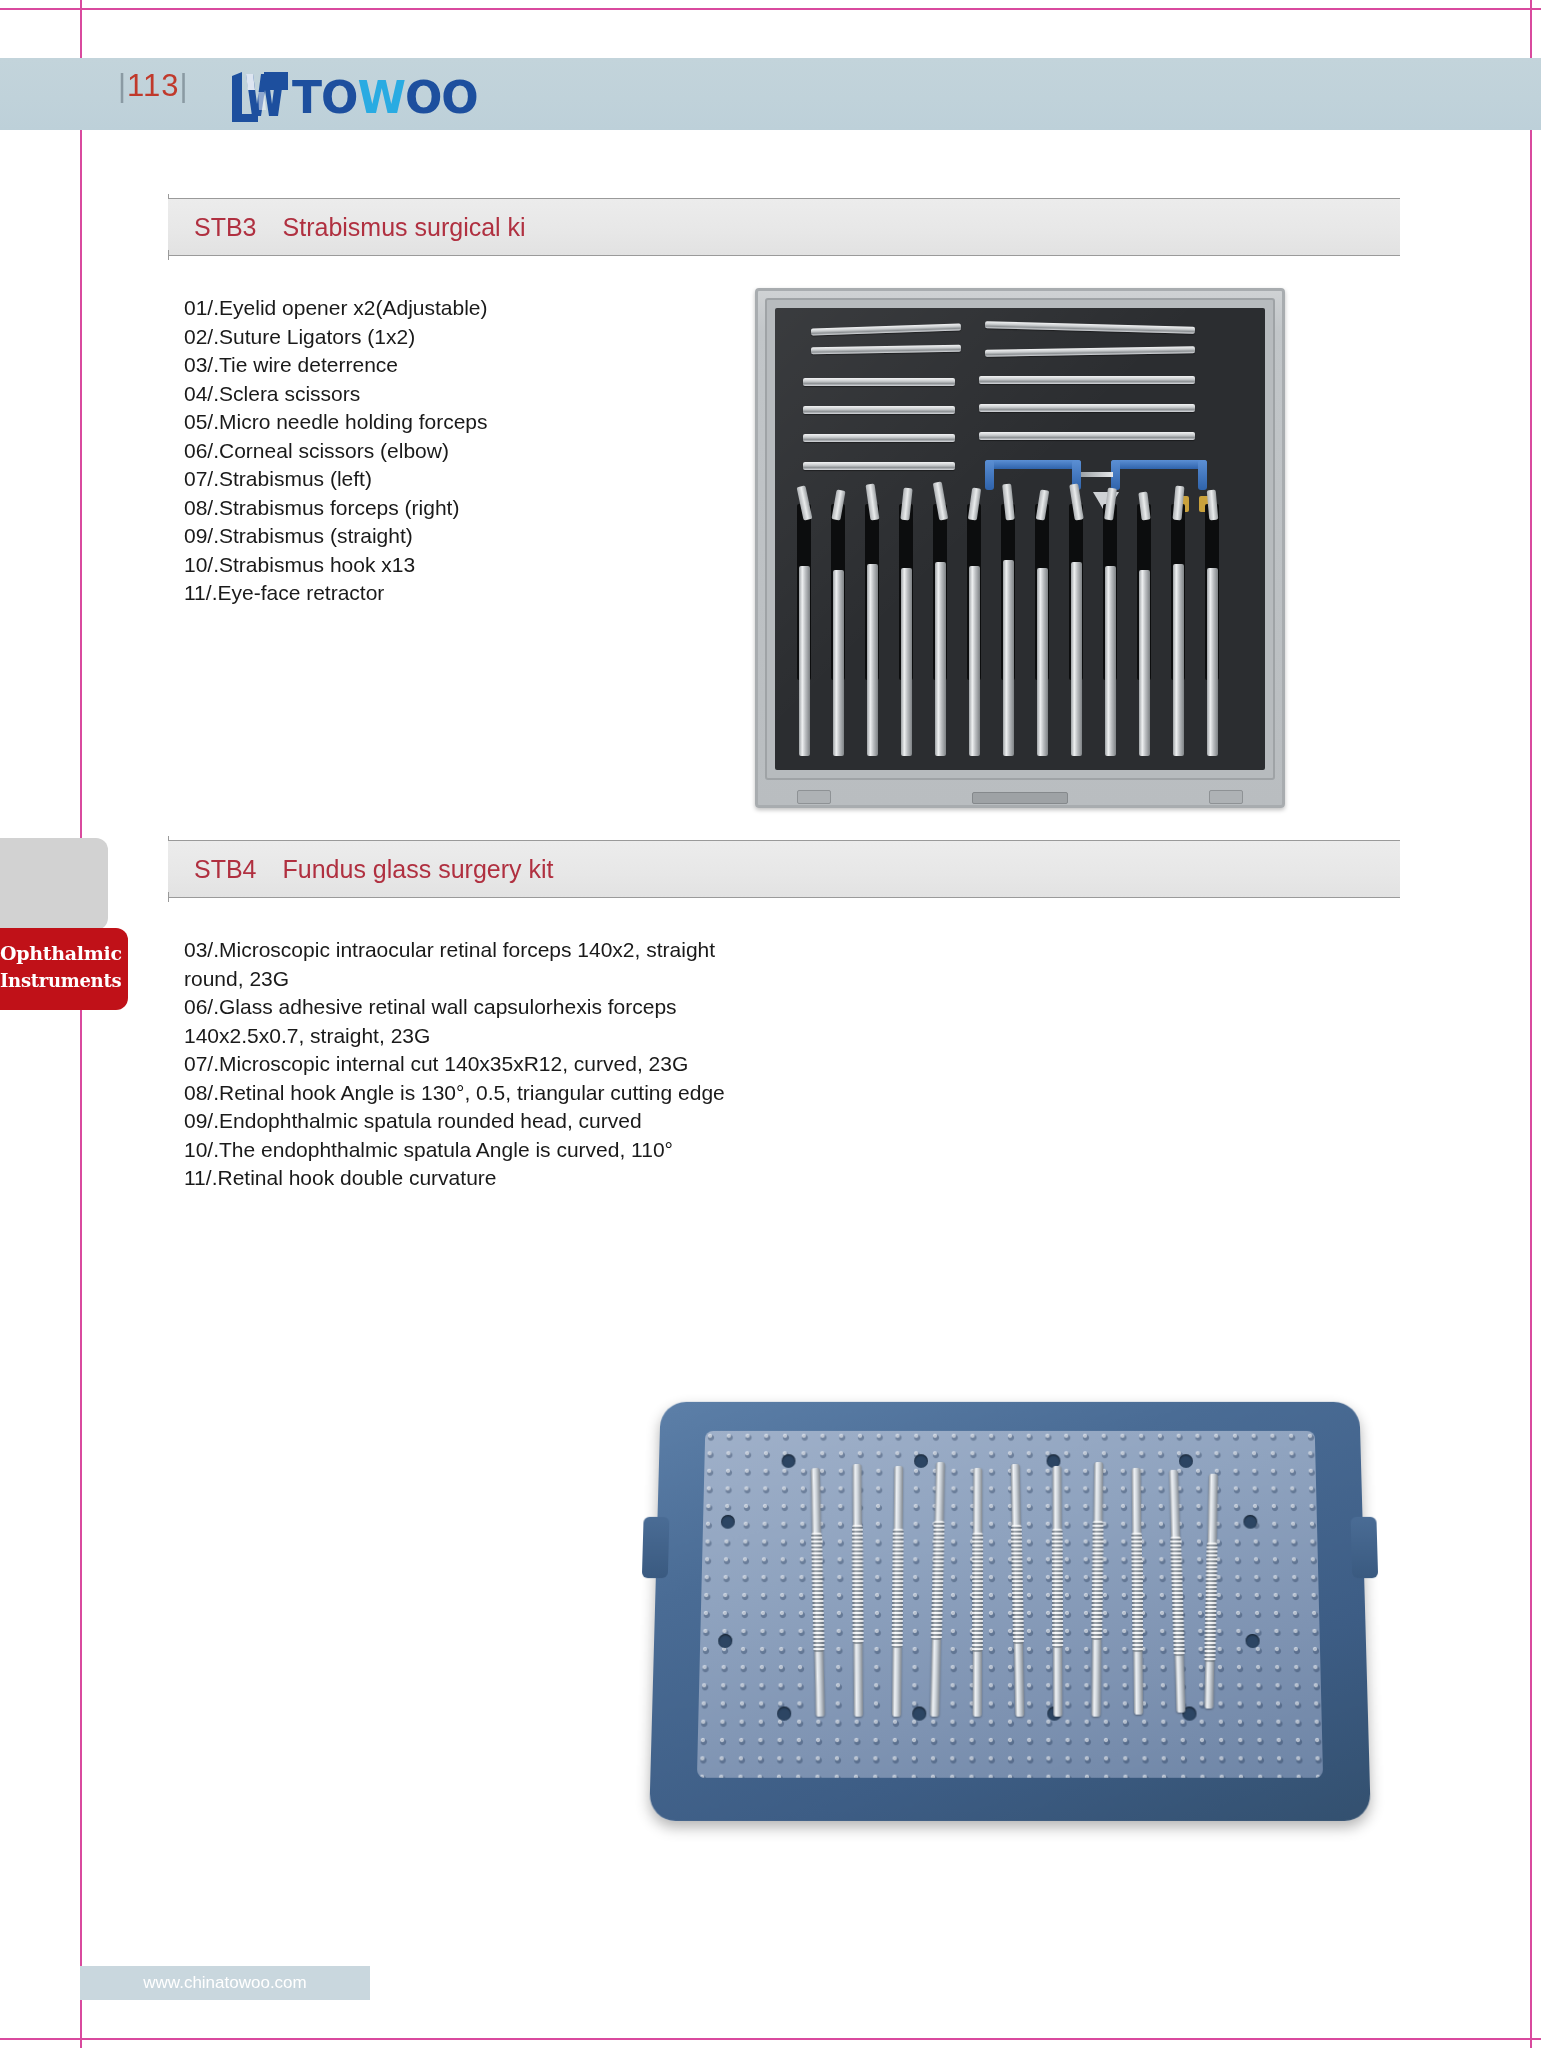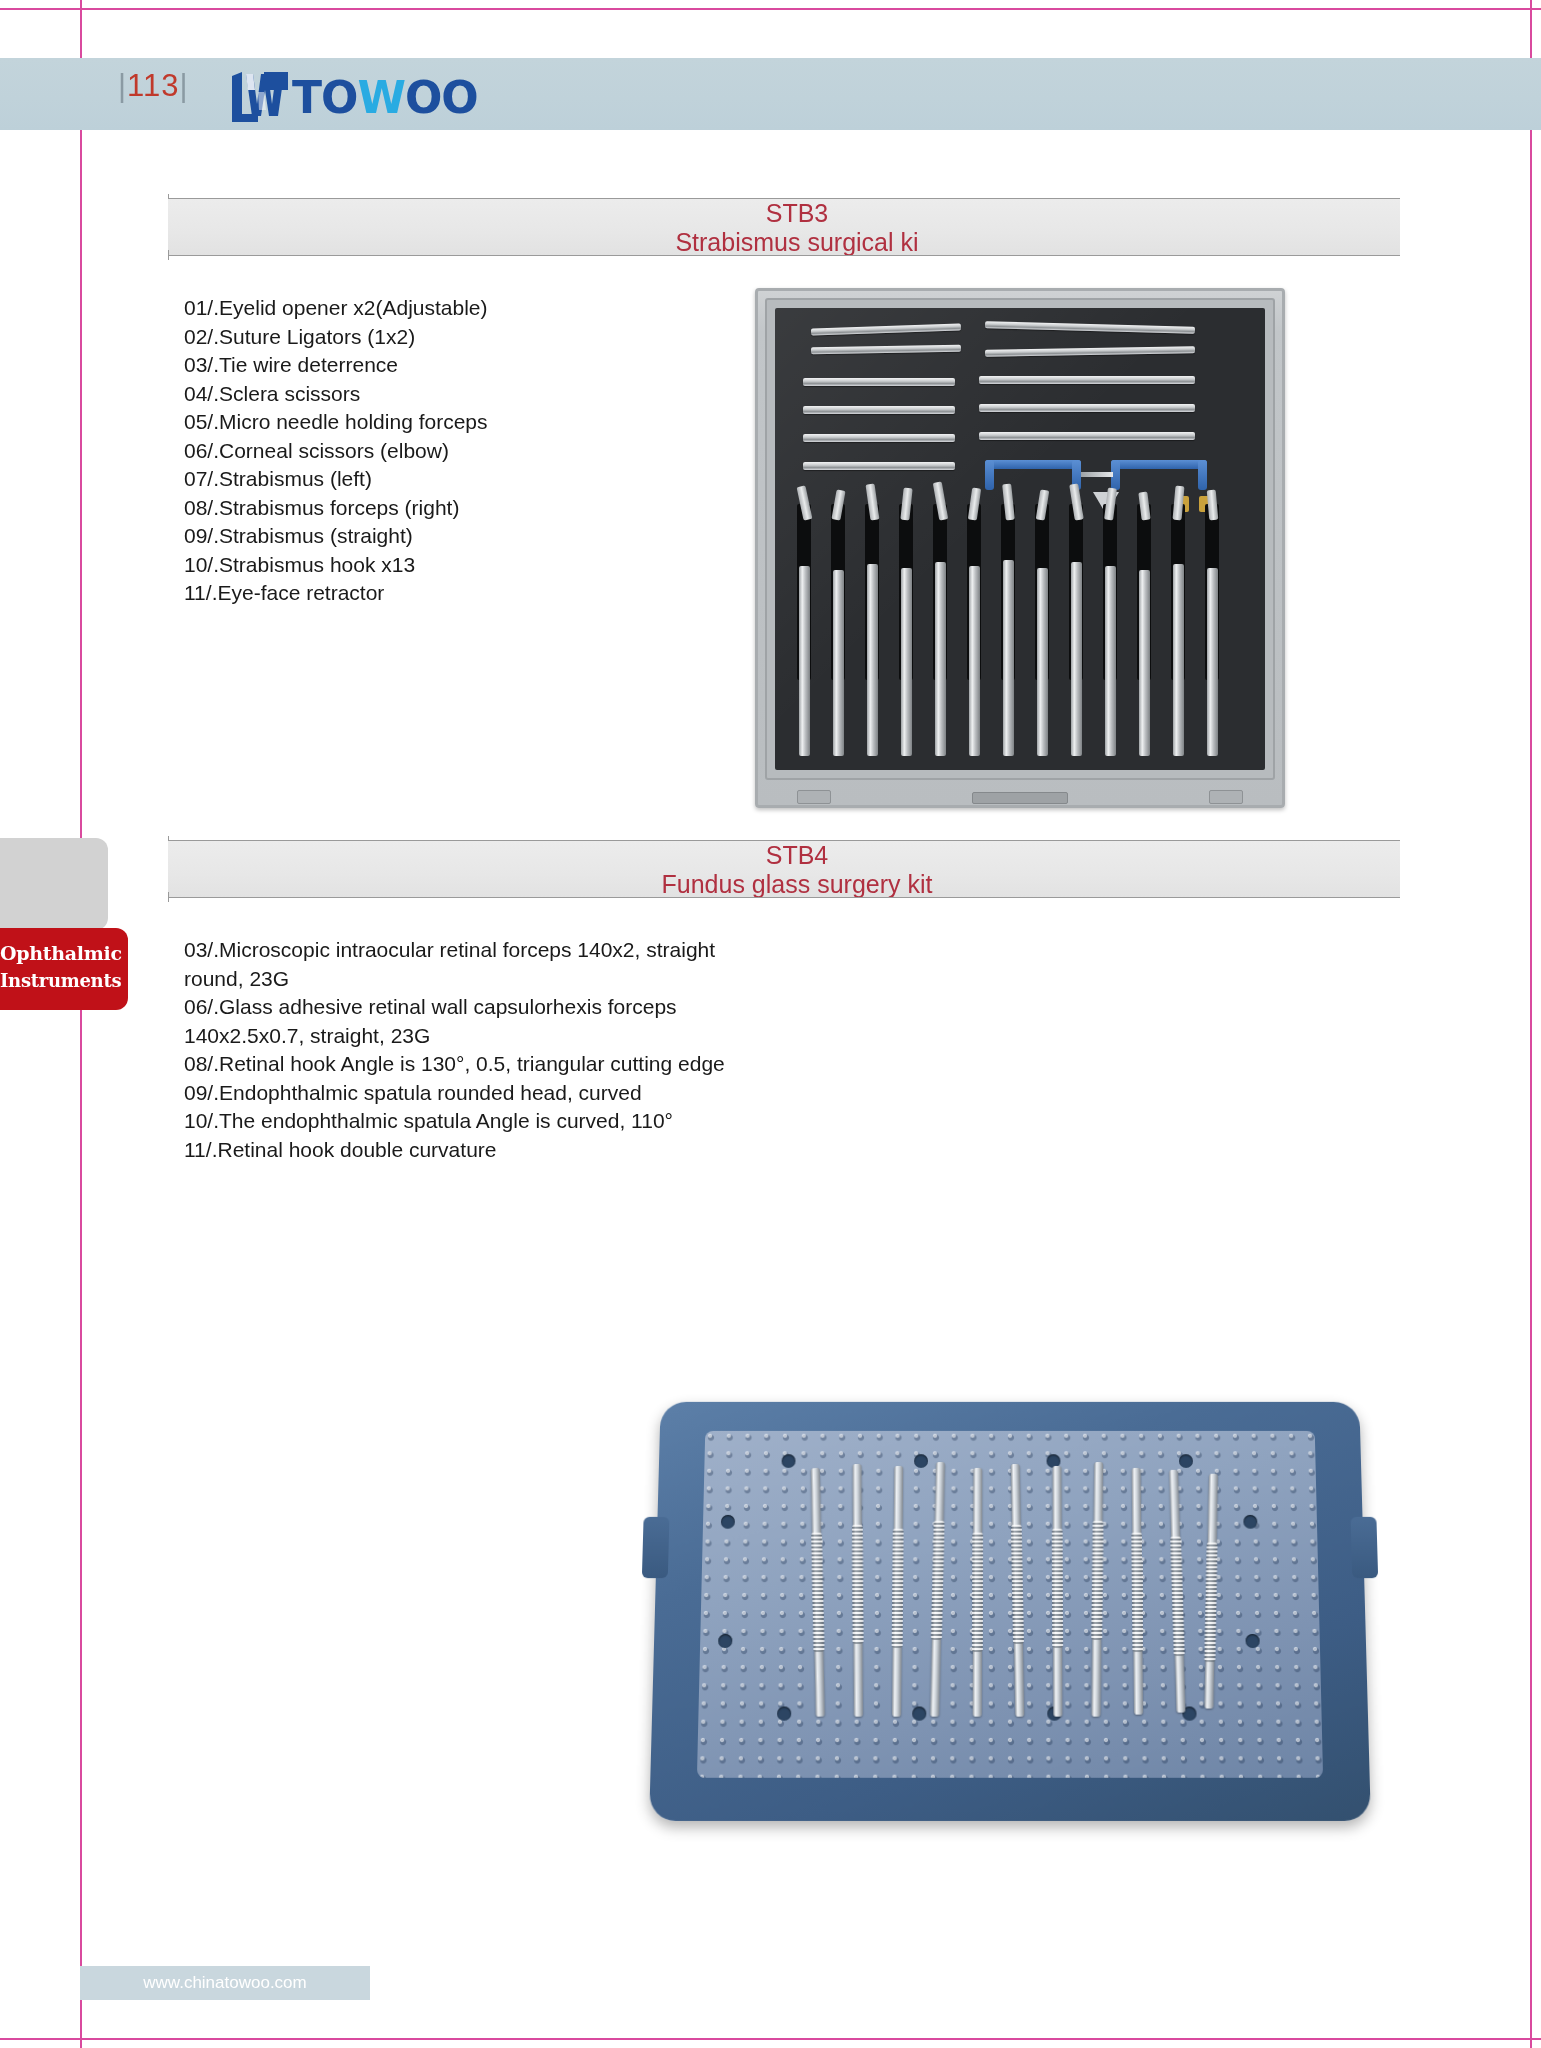--- a/index.html
+++ b/index.html
@@ -91,21 +91,21 @@
   .sec-head .rule-top { top: 0; }
   .sec-head .rule-bot { bottom: 0; }
   .sec-head .tick-l, .sec-head .tick-r {
     position: absolute; width: 1px; background: #9a9a9a;
   }
   .sec-head .tick-l { left: 8px; top: -4px; height: 10px; }
   .sec-head .tick-r { left: 8px; bottom: -4px; height: 10px; }
   .sec-band {
     position: absolute; left: 8px; right: 0; top: 1px; bottom: 1px;
     background: linear-gradient(180deg,#ececec 0%, #e7e7e7 60%, #e2e2e2 100%);
-    display: flex; align-items: center; flex-direction: column;
+    display: flex; align-items: center;
   }
   .sec-code {
     color: #b03040; font-size: 25px; margin-left: 26px;
     font-family: "Liberation Sans", sans-serif;
   }
   .sec-title {
     color: #b03040; font-size: 25px; margin-left: 26px;
     font-family: "Liberation Sans", sans-serif;
   }
 
@@ -387,20 +387,21 @@
         <span class="sec-title">Fundus glass surgery kit</span>
       </div>
       <div class="rule-bot"></div>
       <div class="tick-r"></div>
     </div>
     <div class="item-list">
       <div>03/.Microscopic intraocular retinal forceps 140x2, straight
 round, 23G</div>
       <div>06/.Glass adhesive retinal wall capsulorhexis forceps
 140x2.5x0.7, straight, 23G</div>
+      <div>07/.Microscopic internal cut 140x35xR12, curved, 23G</div>
       <div>08/.Retinal hook Angle is 130°, 0.5, triangular cutting edge</div>
       <div>09/.Endophthalmic spatula rounded head, curved</div>
       <div>10/.The endophthalmic spatula Angle is curved, 110°</div>
       <div>11/.Retinal hook double curvature</div>
     </div>
   </div>
 
   <div class="photo" id="photo-stb4">
     <div class="tray-body">
       <div class="tray-handle" style="left:-14px; top:118px;"></div>

